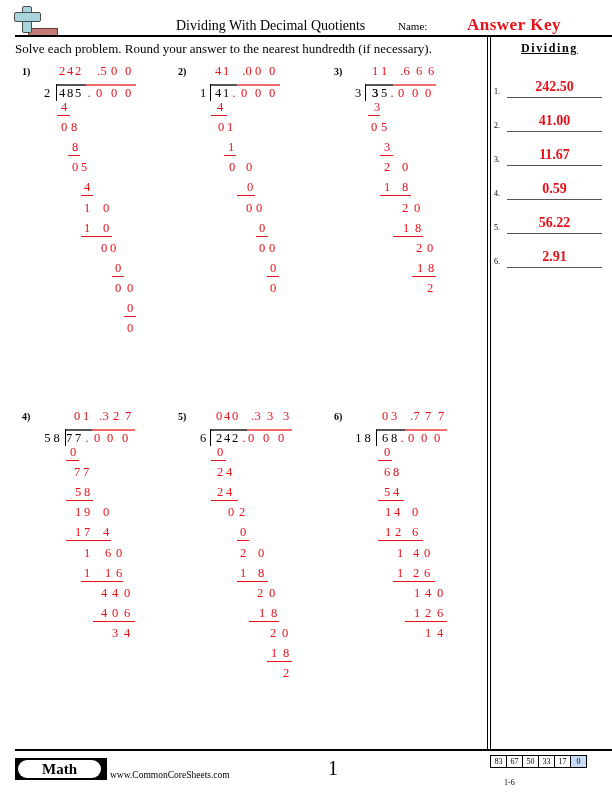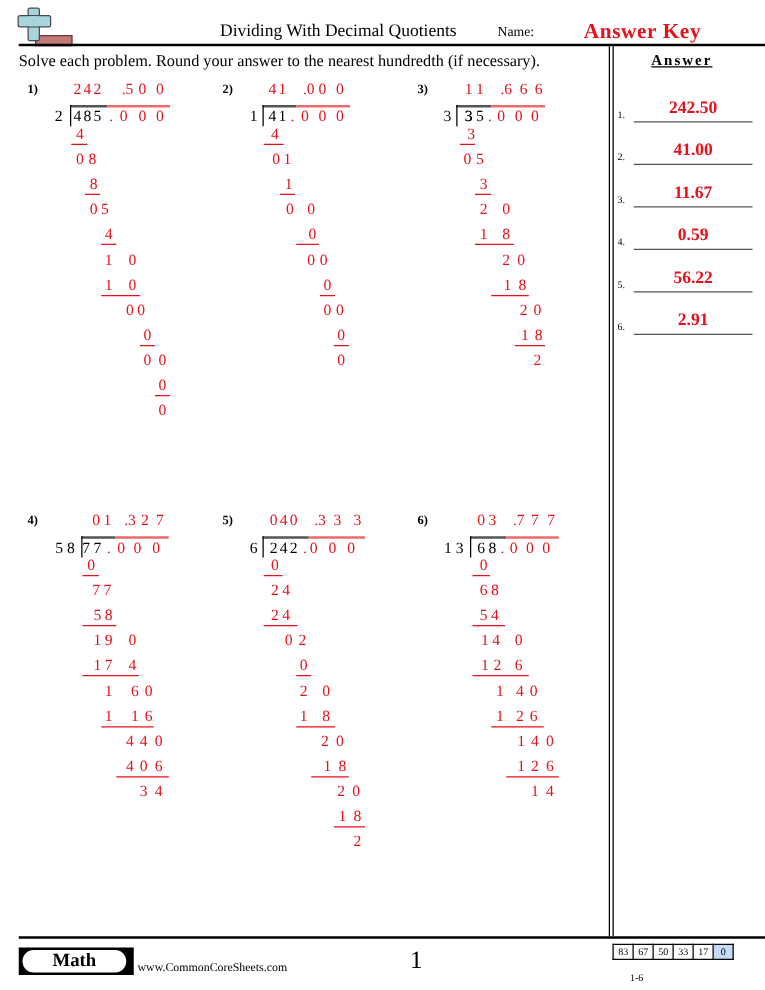--- a/index.html
+++ b/index.html
@@ -49,21 +49,21 @@
 </div>
 <div class="title">Dividing With Decimal Quotients</div>
 <div class="name-label">Name:</div>
 <div class="name-value">Answer Key</div>
 <div class="hr-top"></div>
 <div class="instructions">Solve each problem. Round your answer to the nearest hundredth (if necessary).</div>
 
 <div class="vline"></div>
 <div class="vline2"></div>
 
-<div class="answers-head">Answer</div>
+<div class="answers-head">Dividing</div>
 <div id="answers-list">
   <div class="ans-row" style="top:78px">
     <span class="ans-num">1.</span>
     <span class="ans-val">242.50</span>
     <span class="ans-line"></span>
   </div>
   <div class="ans-row" style="top:112px">
     <span class="ans-num">2.</span>
     <span class="ans-val">41.00</span>
     <span class="ans-line"></span>
@@ -311,21 +311,21 @@
     <div>
       <div class="plabel" style="left: 334px; top: 411px;">6)</div>
       <span class="d red" style="left: 385px; top: 409px;">0</span>
       <span class="d red" style="left: 394px; top: 409px;">3</span>
       <span class="d red" style="left: 415px; top: 409px;">.7</span>
       <span class="d red" style="left: 428px; top: 409px;">7</span>
       <span class="d red" style="left: 441px; top: 409px;">7</span>
       <div class="bar-gray" style="left: 376px; top: 429px; width: 29px;"></div>
       <div class="bar-red" style="left: 405px; top: 429px; width: 42px;"></div>
       <div class="bracket" style="left: 376px; top: 429px; height: 17px;"></div>
-      <span class="d blk" style="left: 363px; top: 431px;">1 3</span>
+      <span class="d blk" style="left: 363px; top: 431px;">1 8</span>
       <span class="d blk" style="left: 385px; top: 431px;">6</span>
       <span class="d blk" style="left: 394px; top: 431px;">8</span>
       <span class="d red" style="left: 402px; top: 431px;">.</span>
       <span class="d red" style="left: 411px; top: 431px;">0</span>
       <span class="d red" style="left: 424px; top: 431px;">0</span>
       <span class="d red" style="left: 437px; top: 431px;">0</span>
       <span class="d red" style="left: 387px; top: 445px;">0</span>
       <div class="uline" style="left: 378px; top: 460px; width: 14px;"></div>
       <span class="d red" style="left: 387px; top: 465px;">6</span>
       <span class="d red" style="left: 396px; top: 465px;">8</span>

